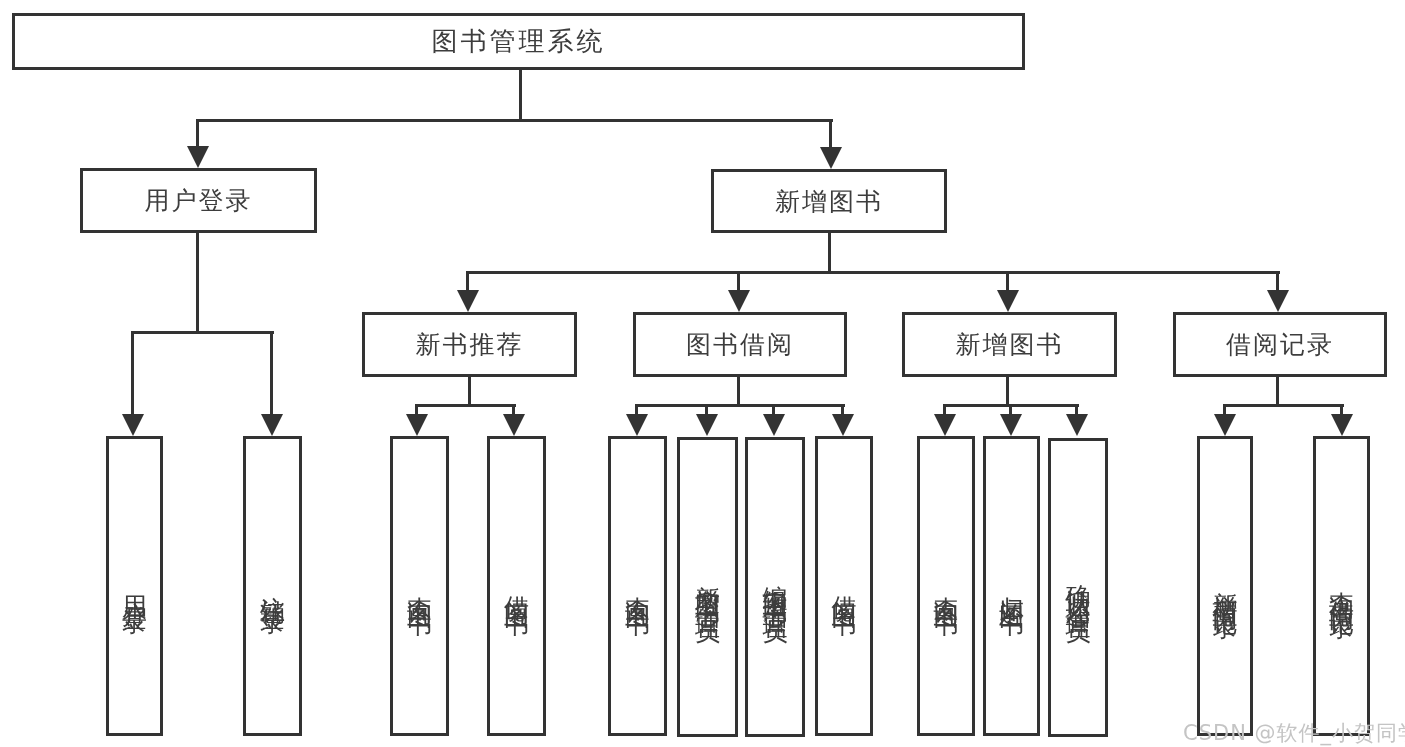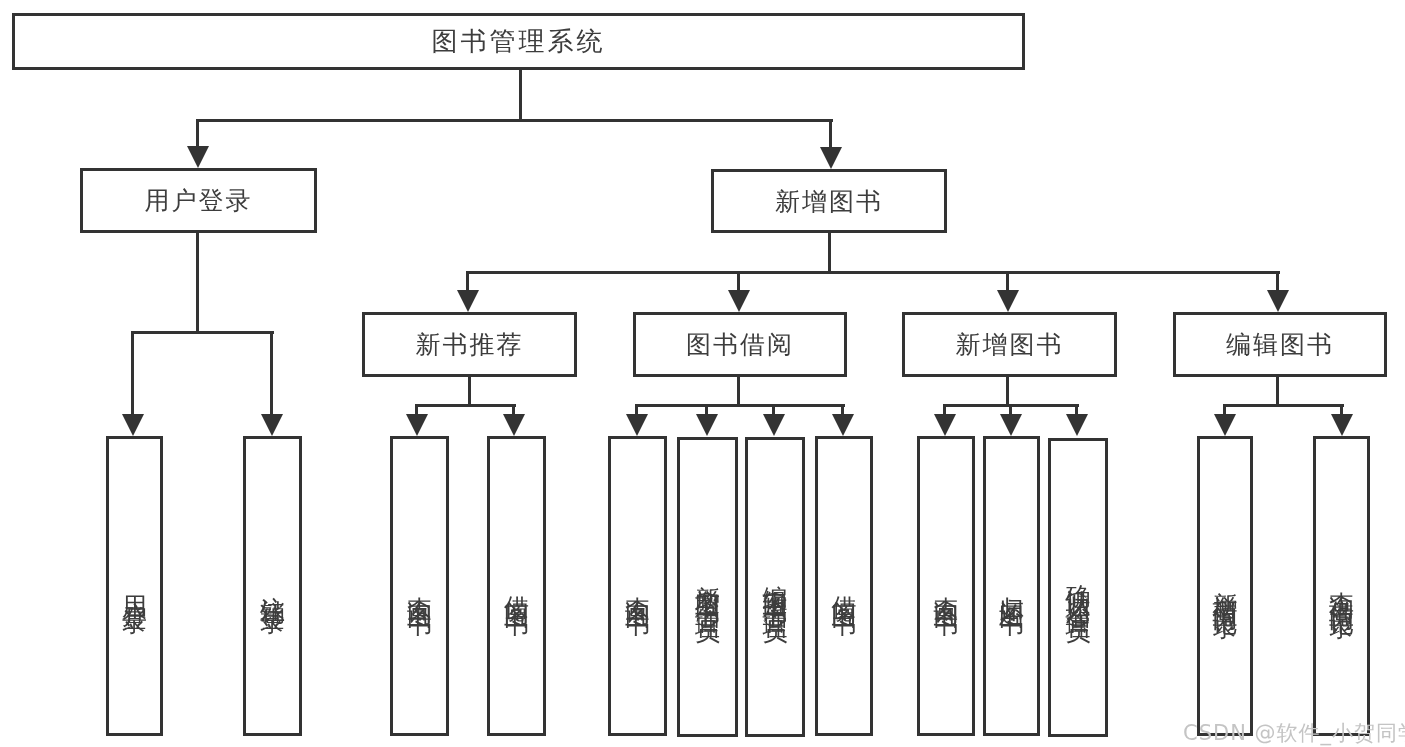--- a/index.html
+++ b/index.html
@@ -108,21 +108,21 @@
   <div class="node hnode" style="left:633px;top:312px;width:214px;height:65px">
     <span>图书借阅</span>
   </div>
   <div class="node hnode" style="left:362px;top:312px;width:215px;height:65px">
     <span>新书推荐</span>
   </div>
   <div class="node hnode" style="left:902px;top:312px;width:215px;height:65px">
     <span>新增图书</span>
   </div>
   <div class="node hnode" style="left:1173px;top:312px;width:214px;height:65px">
-    <span>编辑图书</span>
+    <span>借阅记录</span>
   </div>
 
   <div class="node" style="left:106px;top:436px;width:57px;height:300px">
     <span class="vtext">用户登录</span>
   </div>
   <div class="node" style="left:243px;top:436px;width:59px;height:300px">
     <span class="vtext">注销登录</span>
   </div>
 
   <div class="node" style="left:390px;top:436px;width:59px;height:300px">

